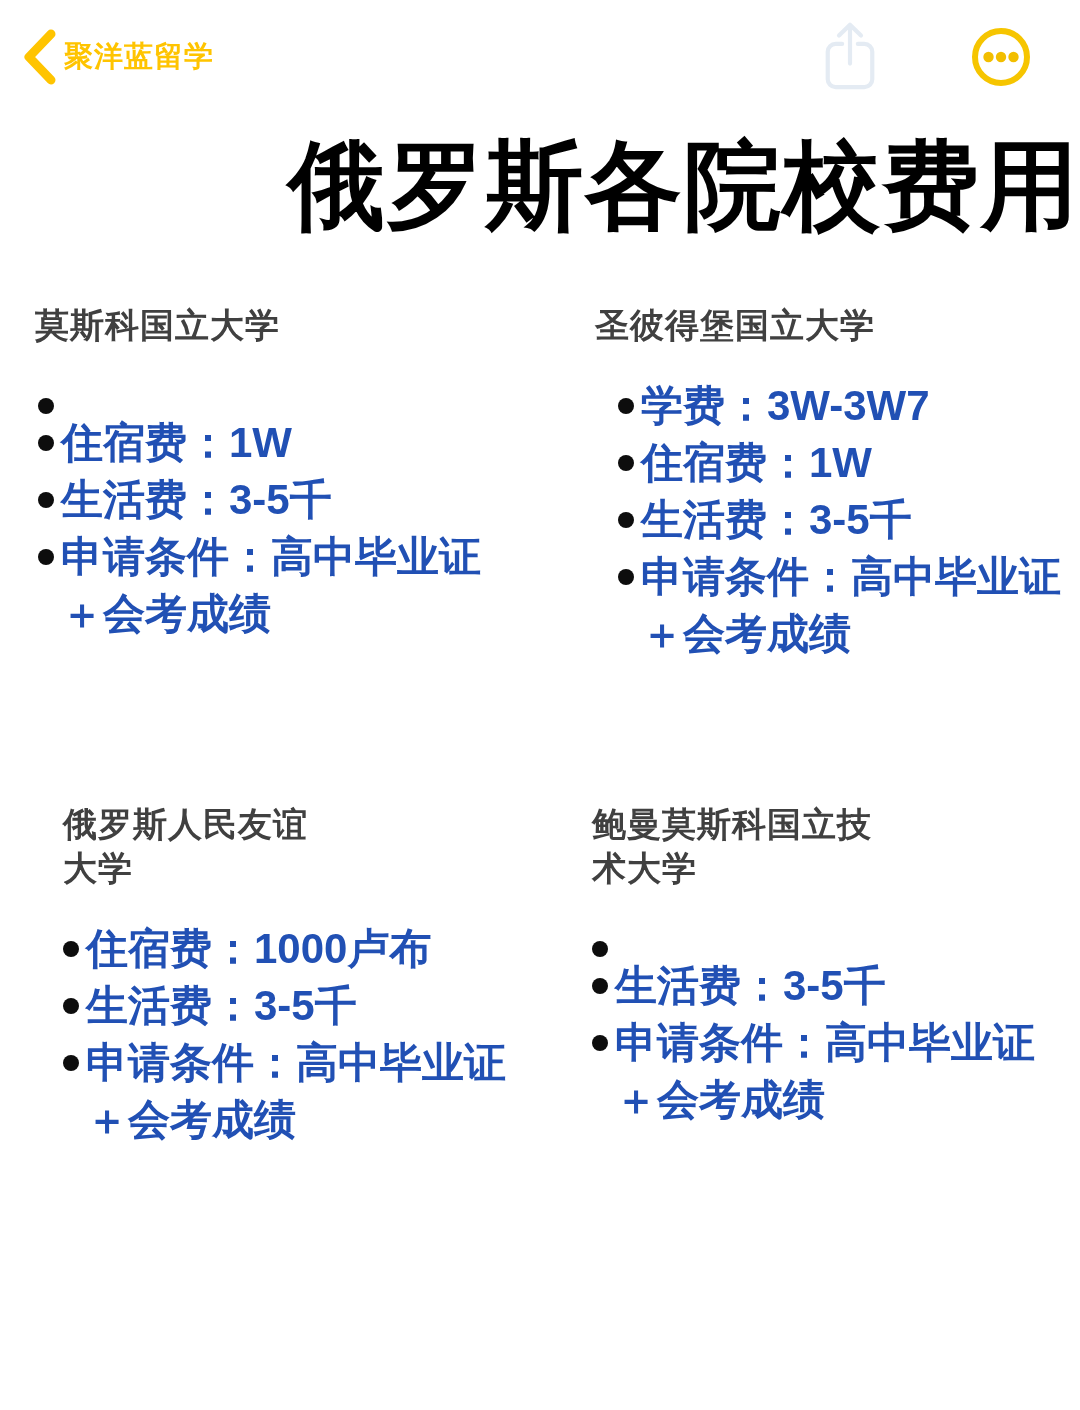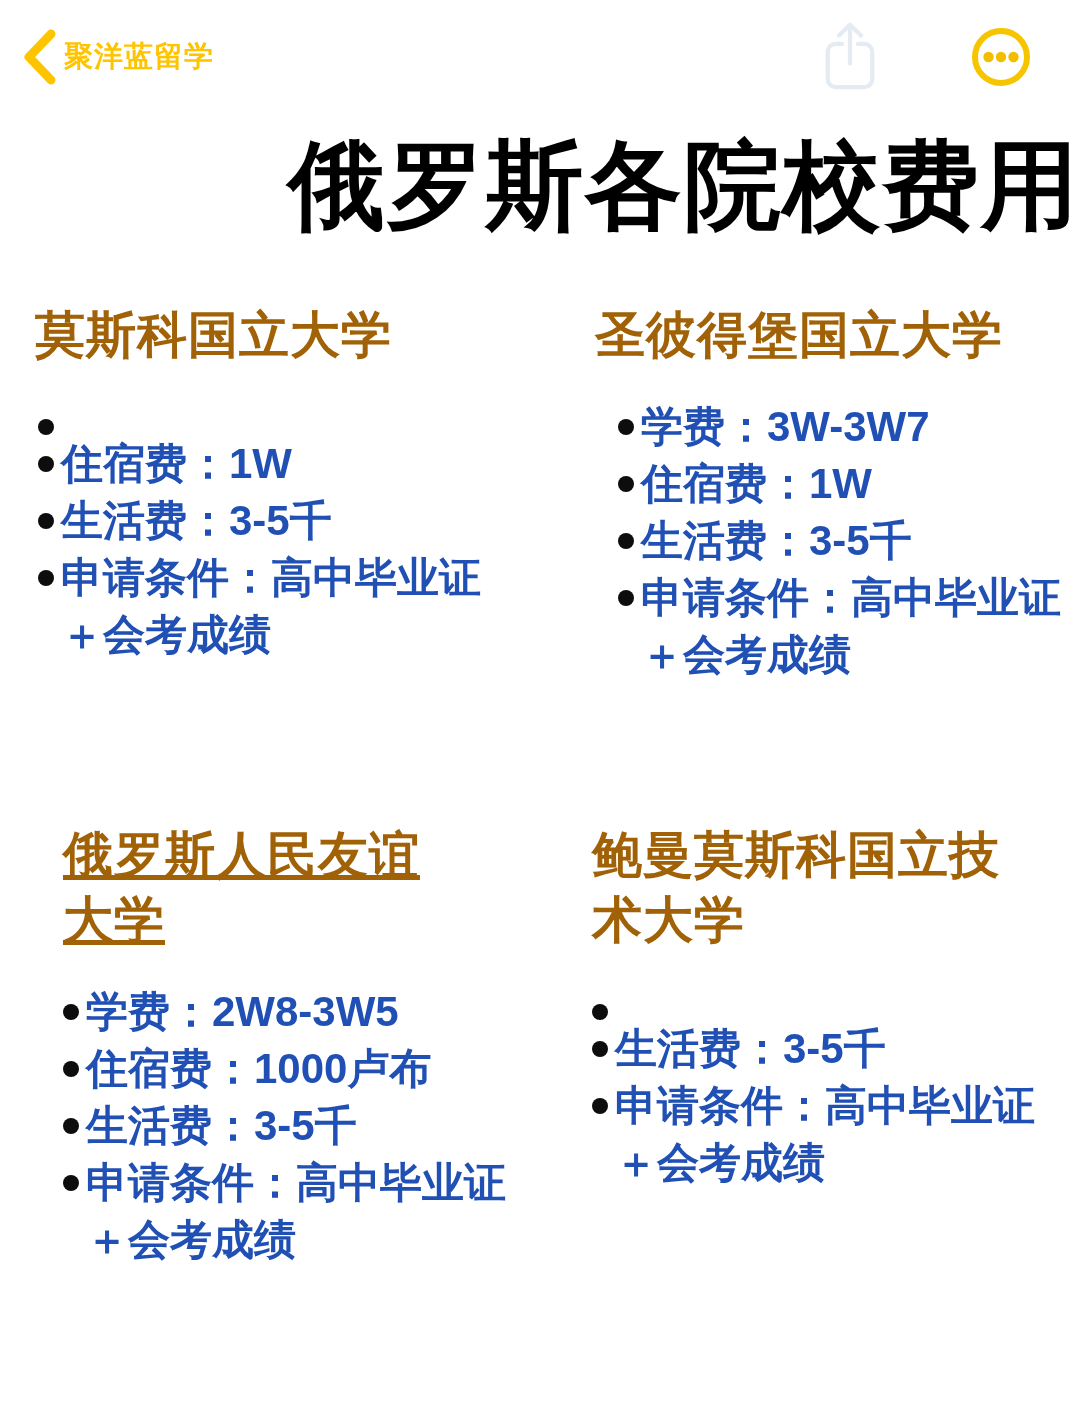--- a/index.html
+++ b/index.html
@@ -47,24 +47,24 @@
     padding-left:9px;
   }
   
   .grid{
     margin-top:64px;
     display:grid;
     grid-template-columns:540px 540px;
     row-gap:140px;
   }
   .section h2{
-    font-size:50px;
+    font-size:34px;
     font-weight:800;
     line-height:1.3;
-    color:#a16207;
+    color:#404040;
     letter-spacing:1px;
   }
   .section ul{
     list-style:none;
     margin-top:30px;
   }
   .section li{
     display:flex;
     align-items:flex-start;
     font-size:42px;
@@ -75,21 +75,21 @@
   .dot{
     flex:0 0 auto;
     width:16px;height:16px;border-radius:50%;
     background:#0d0d0d;
     margin:21px 7px 0 0;
   }
   .li-text{max-width:10.6em;}
   
   .s1{padding-left:35px;}  .s1 ul{margin-left:3px;}
   .s2{padding-left:55px;}  .s2 ul{margin-left:23px;}
-  .s3{padding-left:63px;}  .s3 h2{max-width:7.6em;text-decoration:underline;}
+  .s3{padding-left:63px;}  .s3 h2{max-width:7.6em;}
   .s4{padding-left:52px;}  .s4 h2{max-width:8.6em;}
 </style>
 </head>
 <body>
 
 <header class="navbar">
   <button class="back-btn">
     <span>
       <svg width="34" height="56" viewBox="0 0 34 56" fill="none">
         <polyline points="29,5 7,28 29,51" stroke="#FFC400" stroke-width="9" stroke-linecap="round" stroke-linejoin="round"></polyline>
@@ -163,24 +163,20 @@
           <span class="li-text">申请条件：高中毕业证＋会考成绩</span>
         </li>
     </ul>
   </section>
 
   <section class="section s3">
     <h2>俄罗斯人民友谊大学</h2>
     <ul>
       <li>
           <span class="dot"></span>
-          <span class="li-text">学费：2W8-3W5</span>
-        </li>
-      <li>
-          <span class="dot"></span>
           <span class="li-text">住宿费：1000卢布</span>
         </li>
       <li>
           <span class="dot"></span>
           <span class="li-text">生活费：3-5千</span>
         </li>
       <li>
           <span class="dot"></span>
           <span class="li-text">申请条件：高中毕业证＋会考成绩</span>
         </li>

